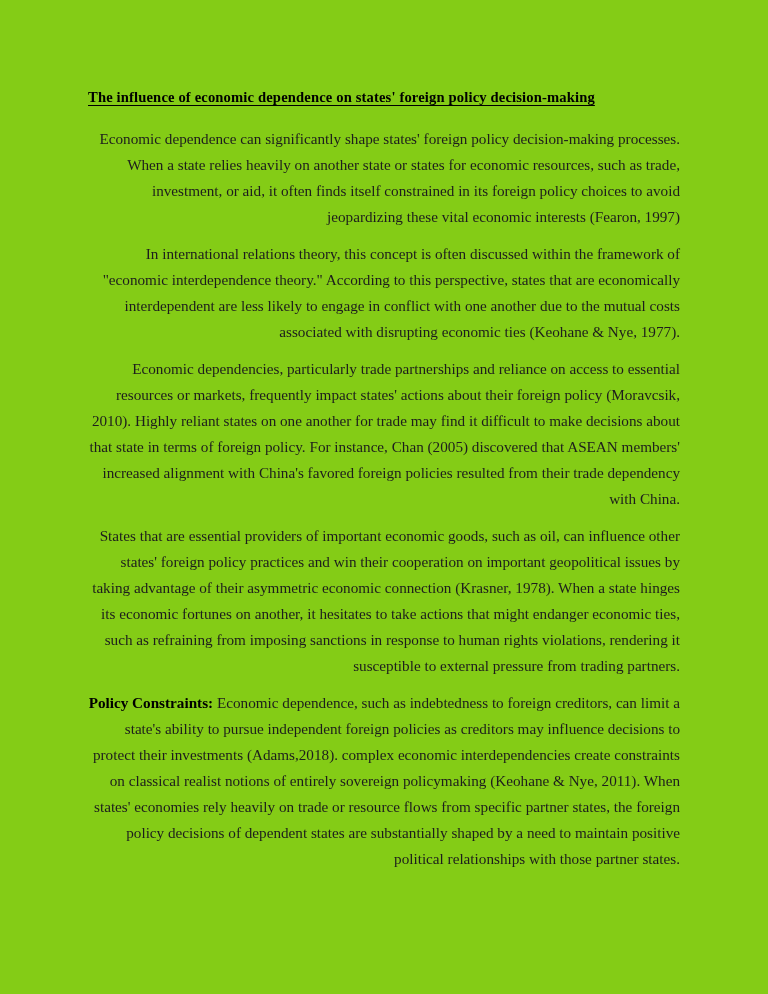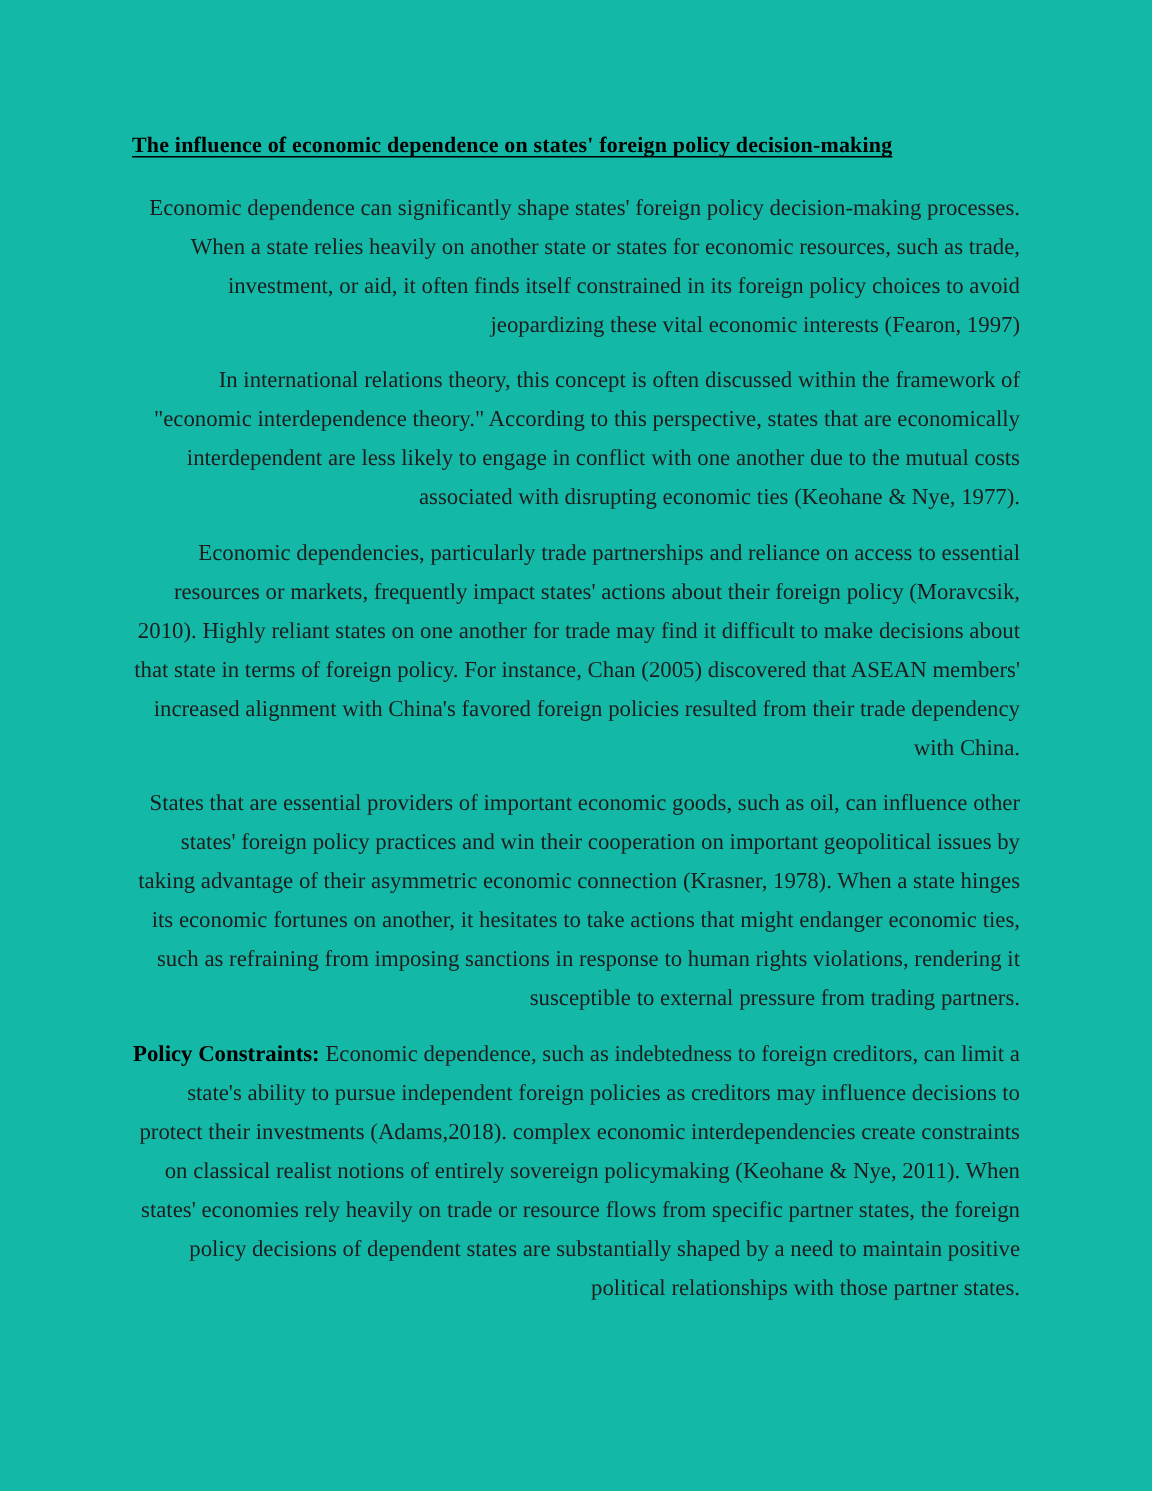--- a/index.html
+++ b/index.html
@@ -12,21 +12,21 @@
     height: 994px;
     overflow: hidden;
     font-family: "Liberation Serif", "DejaVu Serif", serif;
     color: #1a1a1a;
     -webkit-font-smoothing: antialiased;
   }
   .page {
     position: relative;
     width: 768px;
     height: 994px;
-    background: #14b8a6;
+    background: #84cc16;
     box-sizing: border-box;
     padding: 88px 90px 40px 88px;
   }
   .doc-title {
     font-size: 14.6px;
     font-weight: bold;
     text-decoration: underline;
     text-underline-offset: 2.5px;
     line-height: 1.35;
     margin: 0 0 18px 0;

